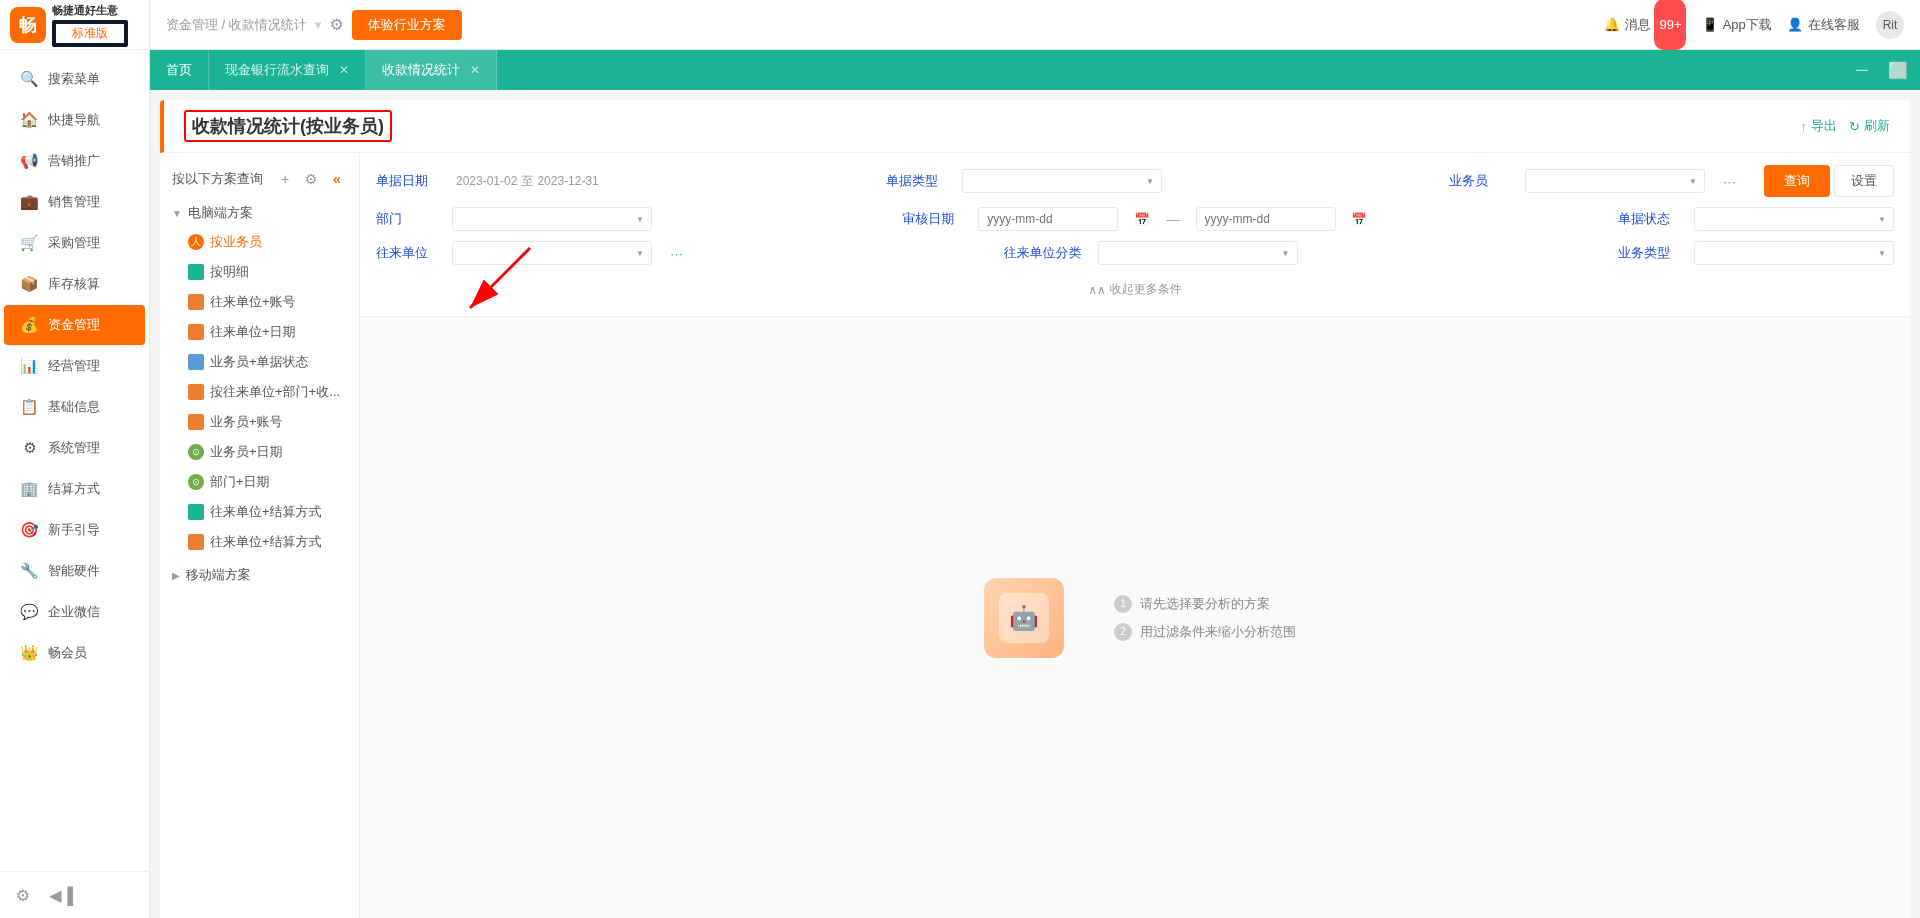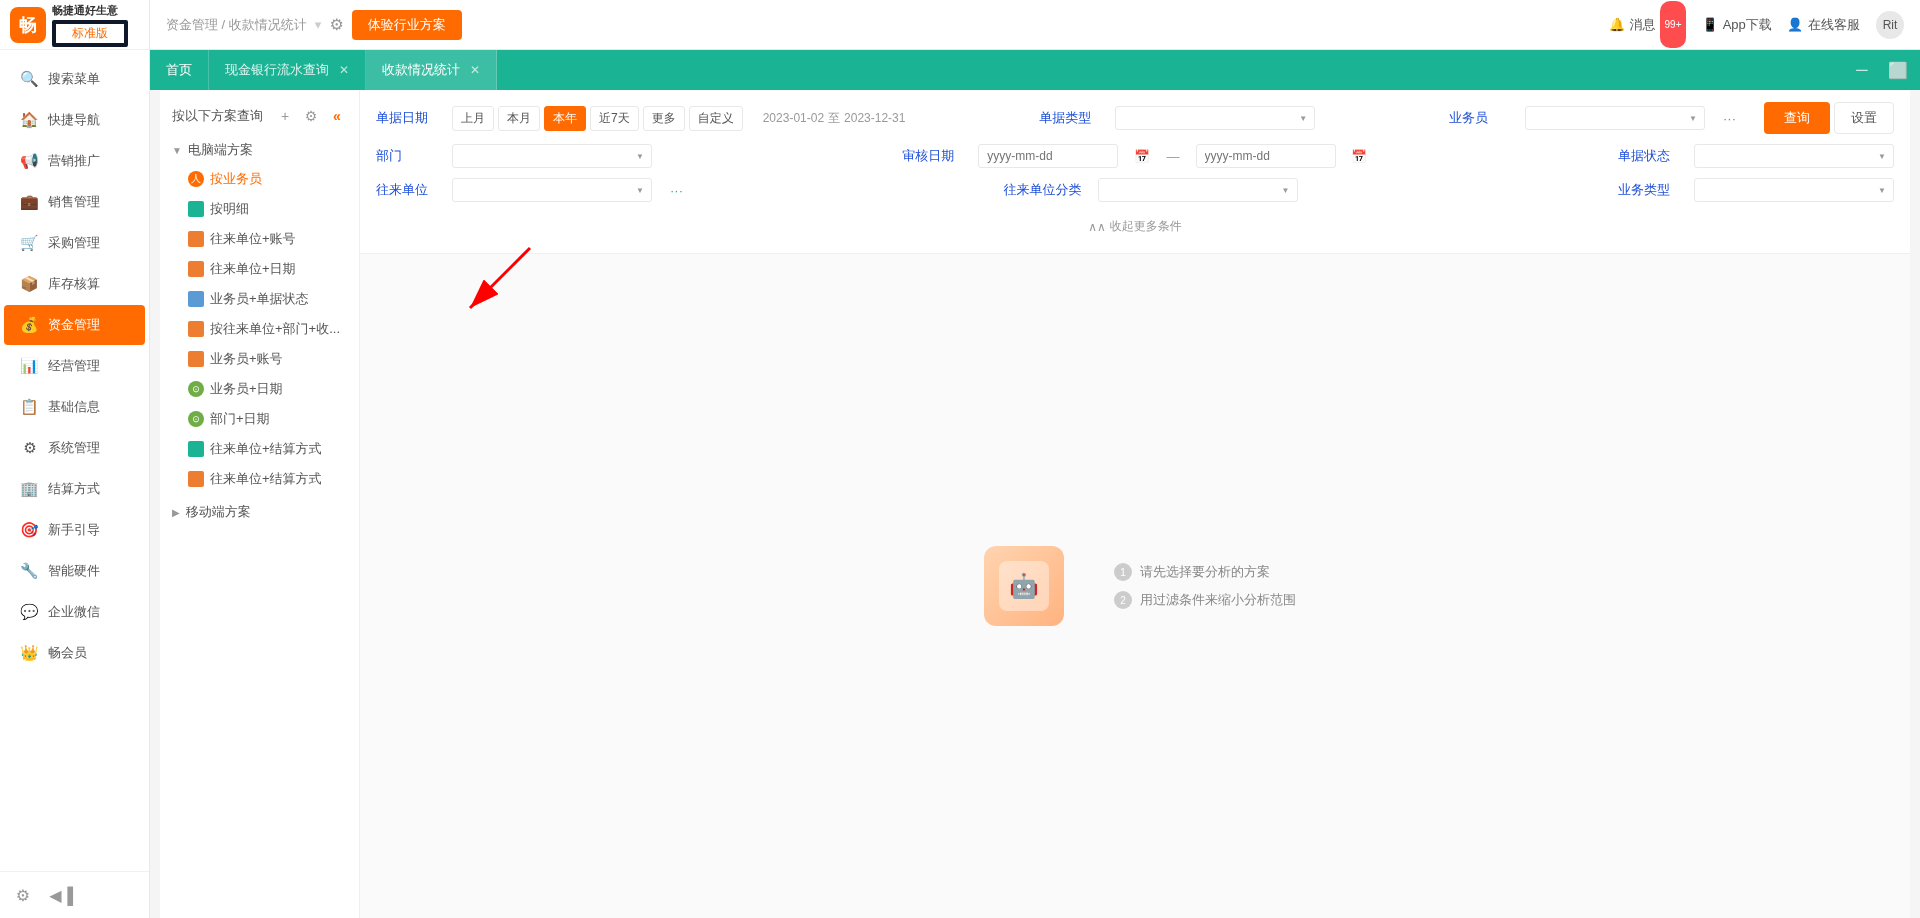--- a/index.html
+++ b/index.html
@@ -19,21 +19,21 @@
 
     
     .main { flex: 1; display: flex; flex-direction: column; height: 100%; overflow: hidden; }
 
     
     .topbar { height: 50px; background: #fff; border-bottom: 1px solid #e8e8e8; display: flex; align-items: center; padding: 0 16px; gap: 12px; }
     .topbar-left { display: flex; align-items: center; gap: 8px; flex: 1; }
     .breadcrumb-text { color: #999; font-size: 13px; }
     .topbar-right { display: flex; align-items: center; gap: 16px; }
     .topbar-btn { display: flex; align-items: center; gap: 4px; color: #555; cursor: pointer; font-size: 13px; }
-    .topbar-btn .badge { background: #ff4d4f; color: white; border-radius: 10px; padding: 18px 5px; font-size: 10px; min-width: 18px; text-align: center; }
+    .topbar-btn .badge { background: #ff4d4f; color: white; border-radius: 10px; padding: 18px 5px; font-size: 13px; min-width: 18px; text-align: center; }
     .trial-btn { background: #ff6b00; color: white; border: none; padding: 6px 16px; border-radius: 4px; cursor: pointer; font-size: 13px; }
     .settings-icon { color: #999; cursor: pointer; font-size: 16px; }
 
     
     .tabs { height: 40px; background: #1ab394; display: flex; align-items: stretch; padding: 0; }
     .tab { display: flex; align-items: center; padding: 0 16px; cursor: pointer; color: rgba(255,255,255,0.85); font-size: 13px; border-right: 1px solid rgba(255,255,255,0.2); gap: 6px; position: relative; }
     .tab.home { color: white; }
     .tab.active { background: rgba(255,255,255,0.15); color: white; }
     .tab-close { color: rgba(255,255,255,0.7); font-size: 12px; margin-left: 4px; }
     .tabs-actions { margin-left: auto; display: flex; align-items: center; padding: 0 8px; gap: 8px; }
@@ -204,20 +204,38 @@
       <span class="tab-close">✕</span>
     </div>
     <div class="tabs-actions">
       <div class="tabs-action-btn">─</div>
       <div class="tabs-action-btn">⬜</div>
     </div>
   </div>
 
   <div class="content-wrapper">
 
+    <div style="background:#fff;padding:10px 20px;display:flex;align-items:center;justify-content:space-between;border-bottom:1px solid #f0f0f0;border-left:4px solid #ff6b00;margin:10px 10px 0;border-radius:4px 4px 0 0;">
+      <div style="position:relative;">
+        
+        <div style="border:2px solid red;border-radius:3px;padding:2px 6px;display:inline-block;">
+          <span style="font-size:18px;font-weight:bold;color:#333;">收款情况统计(按业务员)</span>
+        </div>
+      </div>
+      <div style="display:flex;gap:12px;">
+        <button class="action-btn">
+          <span>↑</span>
+          <span>导出</span>
+        </button>
+        <button class="action-btn">
+          <span>↻</span>
+          <span>刷新</span>
+        </button>
+      </div>
+    </div>
 
     <div style="flex:1;margin:0 10px;background:#fff;display:flex;overflow:hidden;">
 
       <div class="left-panel">
         <div class="panel-header">
           <span class="panel-header-title">按以下方案查询</span>
           <div class="panel-header-actions">
             <div class="panel-action-icon">+</div>
             <div class="panel-action-icon">⚙</div>
             <div class="panel-action-icon" style="color:#ff6b00;font-weight:bold;">«</div>
@@ -293,28 +311,20 @@
           </div>
         </div>
       </div>
 
       <div class="right-panel">
 
         <div class="filter-area">
 
           <div class="filter-row">
             <span class="filter-label">单据日期</span>
-            <div class="date-group">
-              <button class="date-btn">上月</button>
-              <button class="date-btn">本月</button>
-              <button class="date-btn active">本年</button>
-              <button class="date-btn">近7天</button>
-              <button class="date-btn">更多</button>
-              <button class="date-btn">自定义</button>
-            </div>
             <div class="date-range">
               <span>2023-01-02</span>
               <span>至</span>
               <span>2023-12-31</span>
             </div>
             <span style="flex:1;"></span>
             <span class="filter-label">单据类型</span>
             <div class="filter-select-wrap">
               <select class="filter-select" style="min-width:200px;"></select>
             </div>

